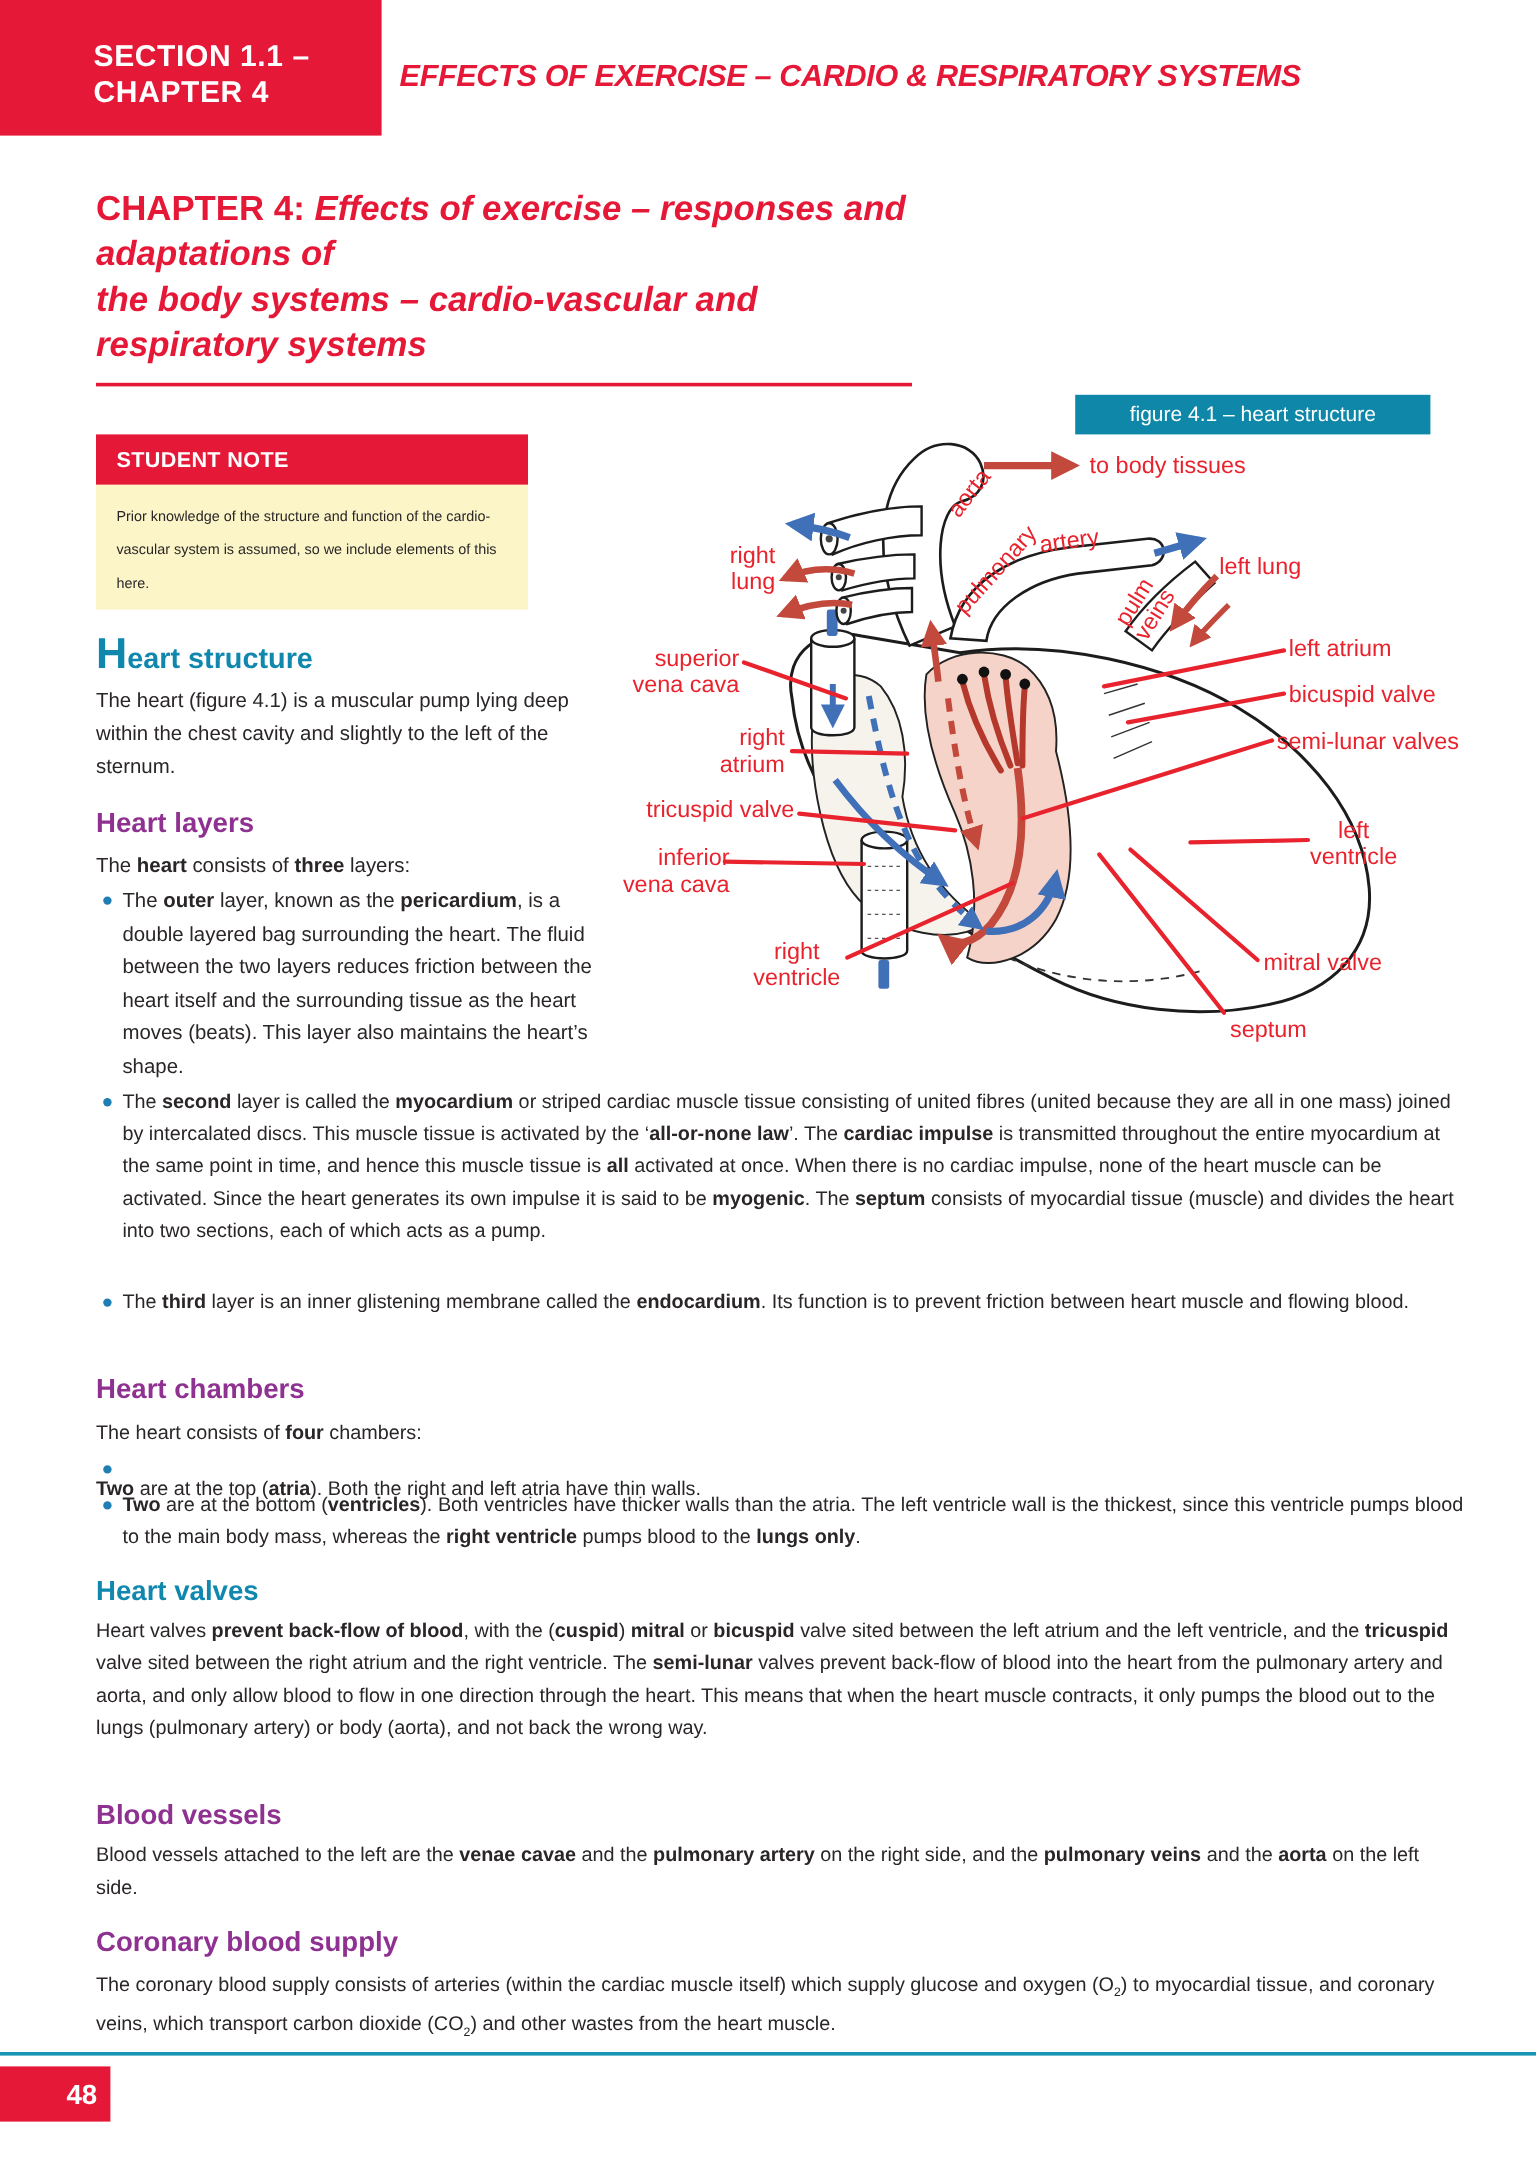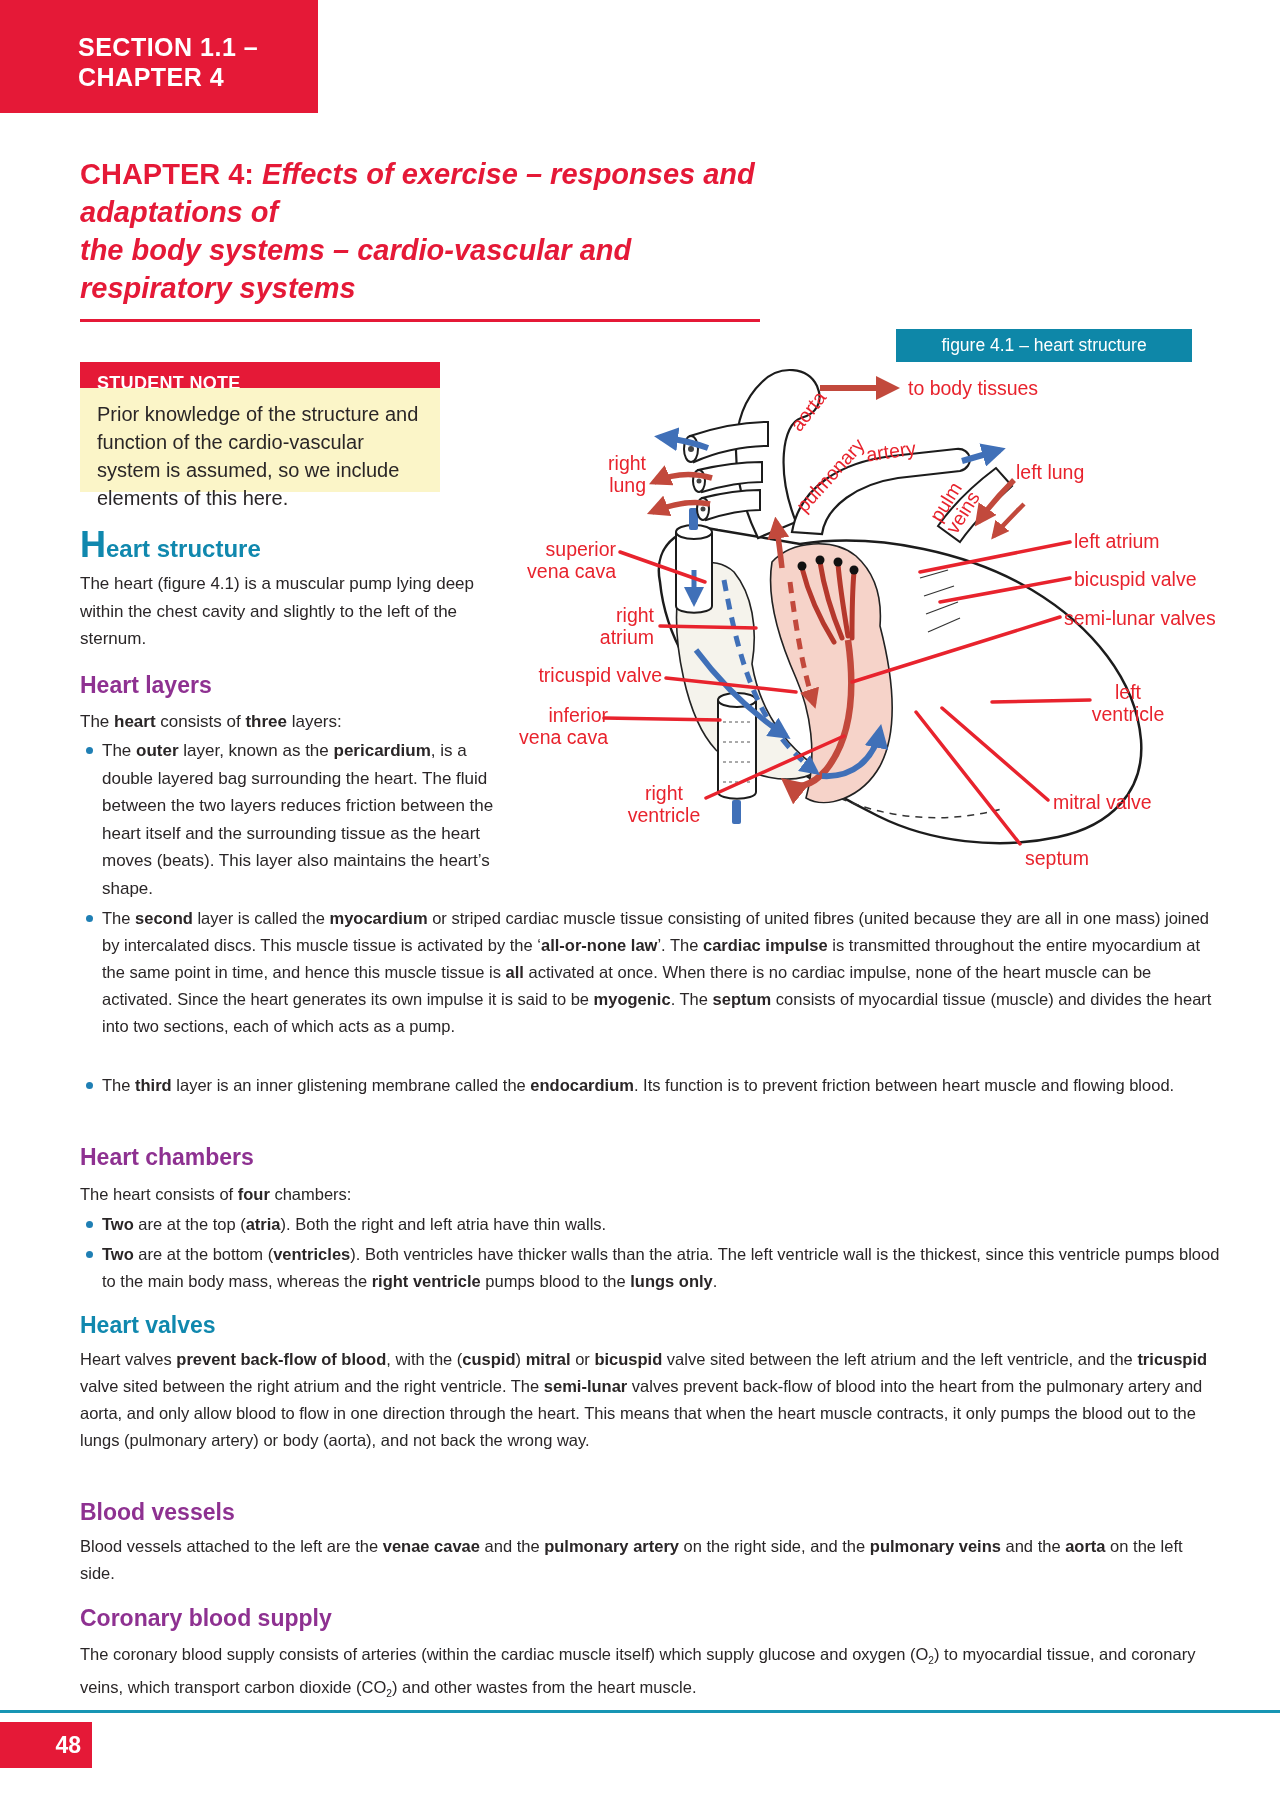--- a/index.html
+++ b/index.html
@@ -21,22 +21,22 @@
 
   
   .chapter-title { left:80px; top:155px; width:680px; color:#e51937; font-size:29px; line-height:38px;
     white-space:pre-line; padding-bottom:12px; border-bottom:3px solid #e51937; }
   .intro-heading { left:80px; top:288px; color:#e51937; font-size:27.5px; font-style:italic;
     padding-bottom:8px; border-bottom:3px solid #e51937; padding-right:40px; }
 
   
   .sn-bar { left:80px; top:362px; width:360px; height:42px; background:#e51937; color:#fff;
     font-weight:bold; font-size:18px; padding:11px 0 0 17px; letter-spacing:0.3px; }
-  .sn-body { left:80px; top:388px; width:360px; height:104px; background:#fbf5c8;
-    font-size:20px; line-height:28px; padding:12px 14px 0 17px; color:#2a2627; }
+  .sn-body { left:80px; top:404px; width:360px; height:104px; background:#fbf5c8;
+    font-size:12px; line-height:28px; padding:12px 14px 0 17px; color:#2a2627; }
 
   
   .h-teal-big { left:80px; top:524px; color:#1088ae; font-weight:bold; font-size:24px; }
   .h-teal-big::first-letter { font-size:36px; }
   .h-purple { color:#8e3191; font-weight:bold; font-size:23px; }
   .h-teal { color:#1088ae; font-weight:bold; font-size:23px; }
   .body-txt { font-size:17px; line-height:27.5px; color:#2a2627; }
   .body-wide { font-size:16.5px; line-height:27px; color:#2a2627; }
   .bullet-row { display:flex; }
   .bullet-row .dot { width:7px; height:7px; border-radius:50%; background:#1f7fb4; margin:10px 9px 0 6px; flex:none; }
@@ -74,20 +74,21 @@
 </style>
 </head>
 <body>
 
 <div class="page">
 
   <div class="abs section-tab">
     <div>SECTION 1.1 –</div>
     <div>CHAPTER 4</div>
   </div>
+  <div class="abs header-title">EFFECTS OF EXERCISE – CARDIO &amp; RESPIRATORY SYSTEMS</div>
 
   <h1 class="abs chapter-title"><span class="b">CHAPTER 4: </span><span class="i">Effects of exercise – responses and adaptations of
 the body systems – cardio-vascular and respiratory systems</span></h1>
 
   <div class="abs sn-bar">STUDENT NOTE</div>
   <div class="abs sn-body">Prior knowledge of the structure and function of the cardio-vascular system is assumed, so we include elements of this here.</div>
 
   <figure class="abs figure">
     <svg class="fig-svg" width="740" height="560" viewBox="0 0 740 560">
       <defs>
@@ -229,21 +230,21 @@
     <span class="dot"></span>
     <div class="btxt"><span>The </span><span class="b">second</span><span> layer is called the </span><span class="b">myocardium</span><span> or striped cardiac muscle tissue consisting of united fibres (united because they are all in one mass) joined by intercalated discs. This muscle tissue is activated by the ‘</span><span class="b">all-or-none law</span><span>’. The </span><span class="b">cardiac impulse</span><span> is transmitted throughout the entire myocardium at the same point in time, and hence this muscle tissue is </span><span class="b">all</span><span> activated at once. When there is no cardiac impulse, none of the heart muscle can be activated. Since the heart generates its own impulse it is said to be </span><span class="b">myogenic</span><span>. The </span><span class="b">septum</span><span> consists of myocardial tissue (muscle) and divides the heart into two sections, each of which acts as a pump.</span></div>
   </div>
   <div class="abs bullet-row body-wide" style="left:80px; top:1072px; width:1140px;">
     <span class="dot"></span>
     <div class="btxt"><span>The </span><span class="b">third</span><span> layer is an inner glistening membrane called the </span><span class="b">endocardium</span><span>. Its function is to prevent friction between heart muscle and flowing blood.</span></div>
   </div>
 
   <h3 class="abs h-purple" style="left:80px; top:1144px;">Heart chambers</h3>
   <p class="abs body-wide" style="left:80px; top:1181px; width:1140px;"><span>The heart consists of </span><span class="b">four</span><span> chambers:</span></p>
-  <div class="abs bullet-row body-wide" style="left:80px; top:1211px; width:1140px;">
+  <div class="abs bullet-row body-wide" style="left:80px; top:1211px; width:1140px;flex-direction:column;">
     <span class="dot"></span>
     <div class="btxt"><span class="b">Two</span><span> are at the top (</span><span class="b">atria</span><span>). Both the right and left atria have thin walls.</span></div>
   </div>
   <div class="abs bullet-row body-wide" style="left:80px; top:1241px; width:1140px;">
     <span class="dot"></span>
     <div class="btxt"><span class="b">Two</span><span> are at the bottom (</span><span class="b">ventricles</span><span>). Both ventricles have thicker walls than the atria. The left ventricle wall is the thickest, since this ventricle pumps blood to the main body mass, whereas the </span><span class="b">right ventricle</span><span> pumps blood to the </span><span class="b">lungs only</span><span>.</span></div>
   </div>
 
   <h3 class="abs h-teal" style="left:80px; top:1312px;">Heart valves</h3>
   <p class="abs body-wide" style="left:80px; top:1346px; width:1140px;"><span>Heart valves </span><span class="b">prevent back-flow of blood</span><span>, with the (</span><span class="b">cuspid</span><span>) </span><span class="b">mitral</span><span> or </span><span class="b">bicuspid</span><span> valve sited between the left atrium and the left ventricle, and the </span><span class="b">tricuspid</span><span> valve sited between the right atrium and the right ventricle. The </span><span class="b">semi-lunar</span><span> valves prevent back-flow of blood into the heart from the pulmonary artery and aorta, and only allow blood to flow in one direction through the heart. This means that when the heart muscle contracts, it only pumps the blood out to the lungs (pulmonary artery) or body (aorta), and not back the wrong way.</span></p>

